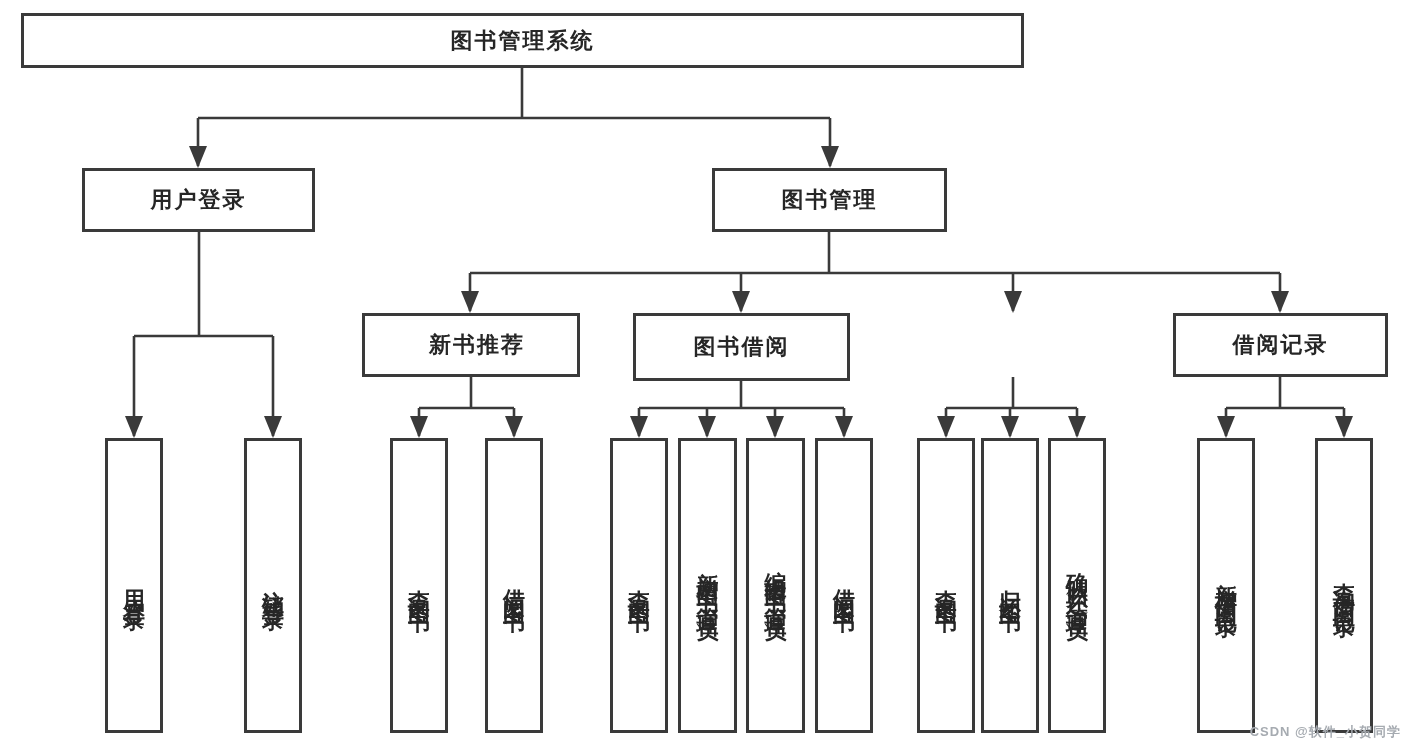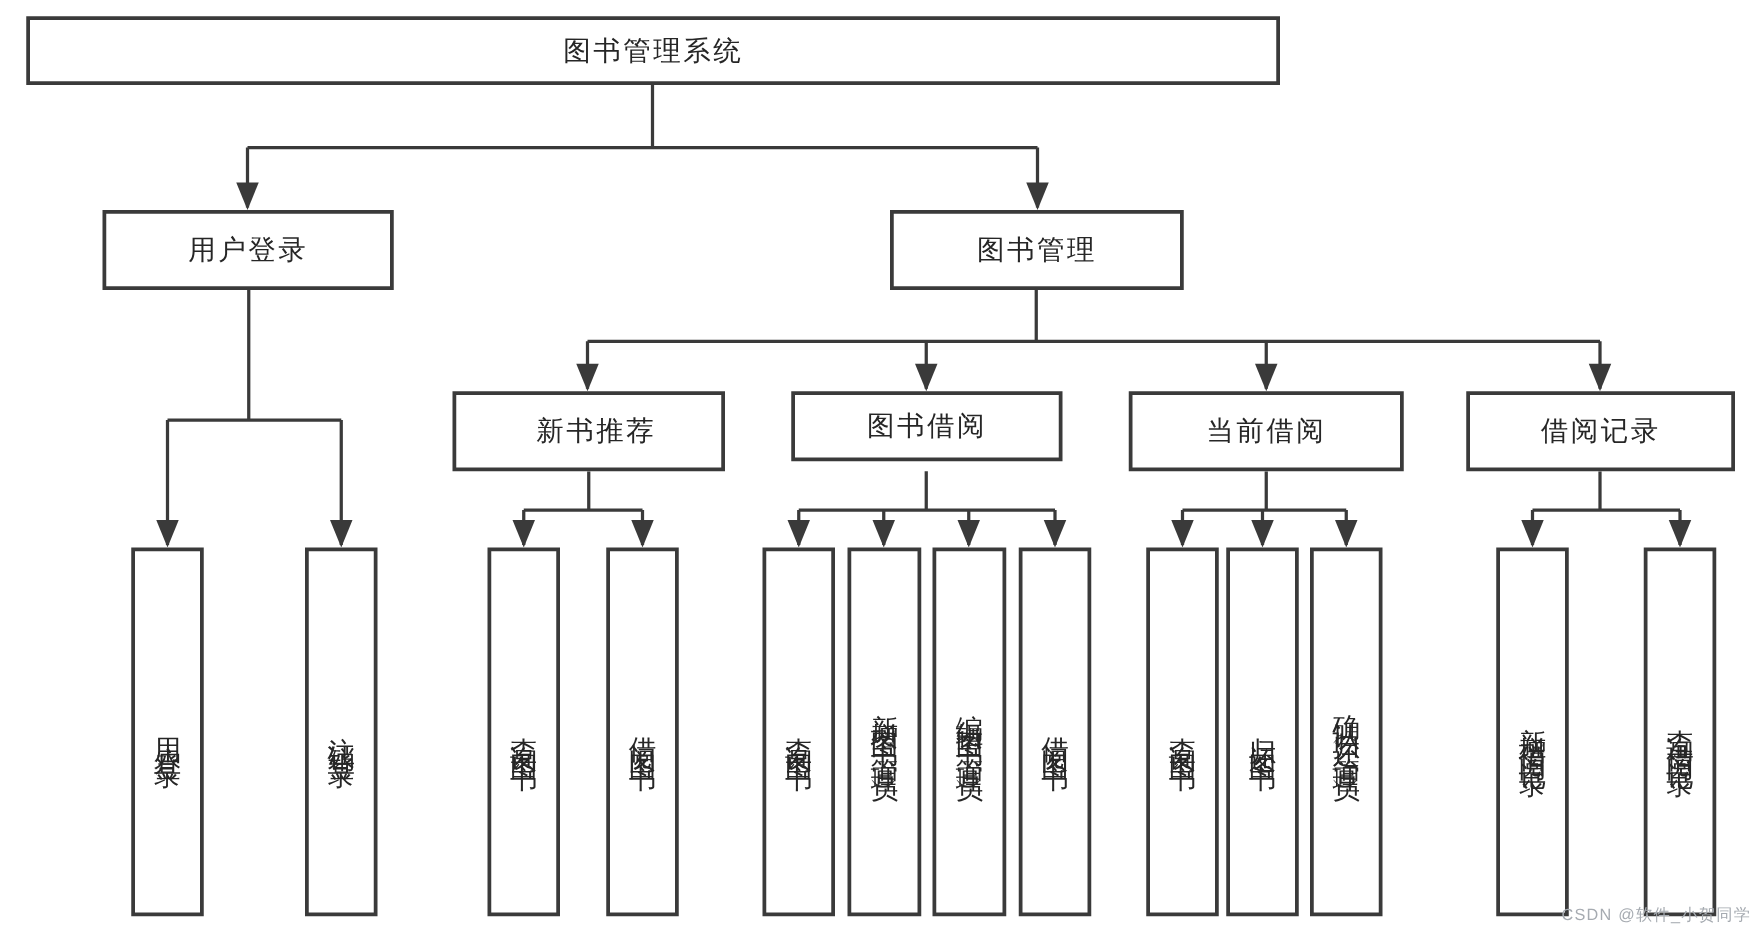--- a/index.html
+++ b/index.html
@@ -9,20 +9,21 @@
     --bg:#ffffff;
   }
   html,body{margin:0;padding:0;background:var(--bg);}
   .canvas{
     position:relative;
     width:1405px;height:747px;
     background:var(--bg);
     overflow:hidden;
     font-family:"Liberation Sans","DejaVu Sans",sans-serif;
     color:var(--text);
+    font-weight:bold;
   }
   svg.connectors{position:absolute;left:0;top:0;z-index:0;}
   svg.connectors line{stroke:var(--line);stroke-width:2.6;}
   svg.connectors polygon{fill:var(--line);stroke:none;}
   .box{
     position:absolute;
     box-sizing:border-box;
     border:3px solid var(--line);
     background:#fff;
     display:flex;
@@ -128,25 +129,22 @@
   <div class="box" style="left:82px;top:168px;width:233px;height:64px;">
     <span class="h-label">用户登录</span>
   </div>
   <div class="box" style="left:712px;top:168px;width:235px;height:64px;justify-content:center;">
     <span class="h-label">图书管理</span>
   </div>
 
   <div class="box" style="left:362px;top:313px;width:218px;height:64px;padding-left:12px;">
     <span class="h-label">新书推荐</span>
   </div>
-  <div class="box" style="left:633px;top:313px;width:217px;height:56px;">
+  <div class="box" style="left:633px;top:313px;width:217px;height:68px;">
     <span class="h-label">图书借阅</span>
-  </div>
-  <div class="box" style="left:903px;top:313px;width:220px;height:64px;">
-    <span class="h-label">当前借阅</span>
   </div>
   <div class="box" style="left:1173px;top:313px;width:215px;height:64px;">
     <span class="h-label">借阅记录</span>
   </div>
 
   <div class="box" style="left:105px;top:438px;width:58px;height:295px;">
     <span class="v-label">用户登录</span>
   </div>
   <div class="box" style="left:244px;top:438px;width:58px;height:295px;">
     <span class="v-label">注销登录</span>

